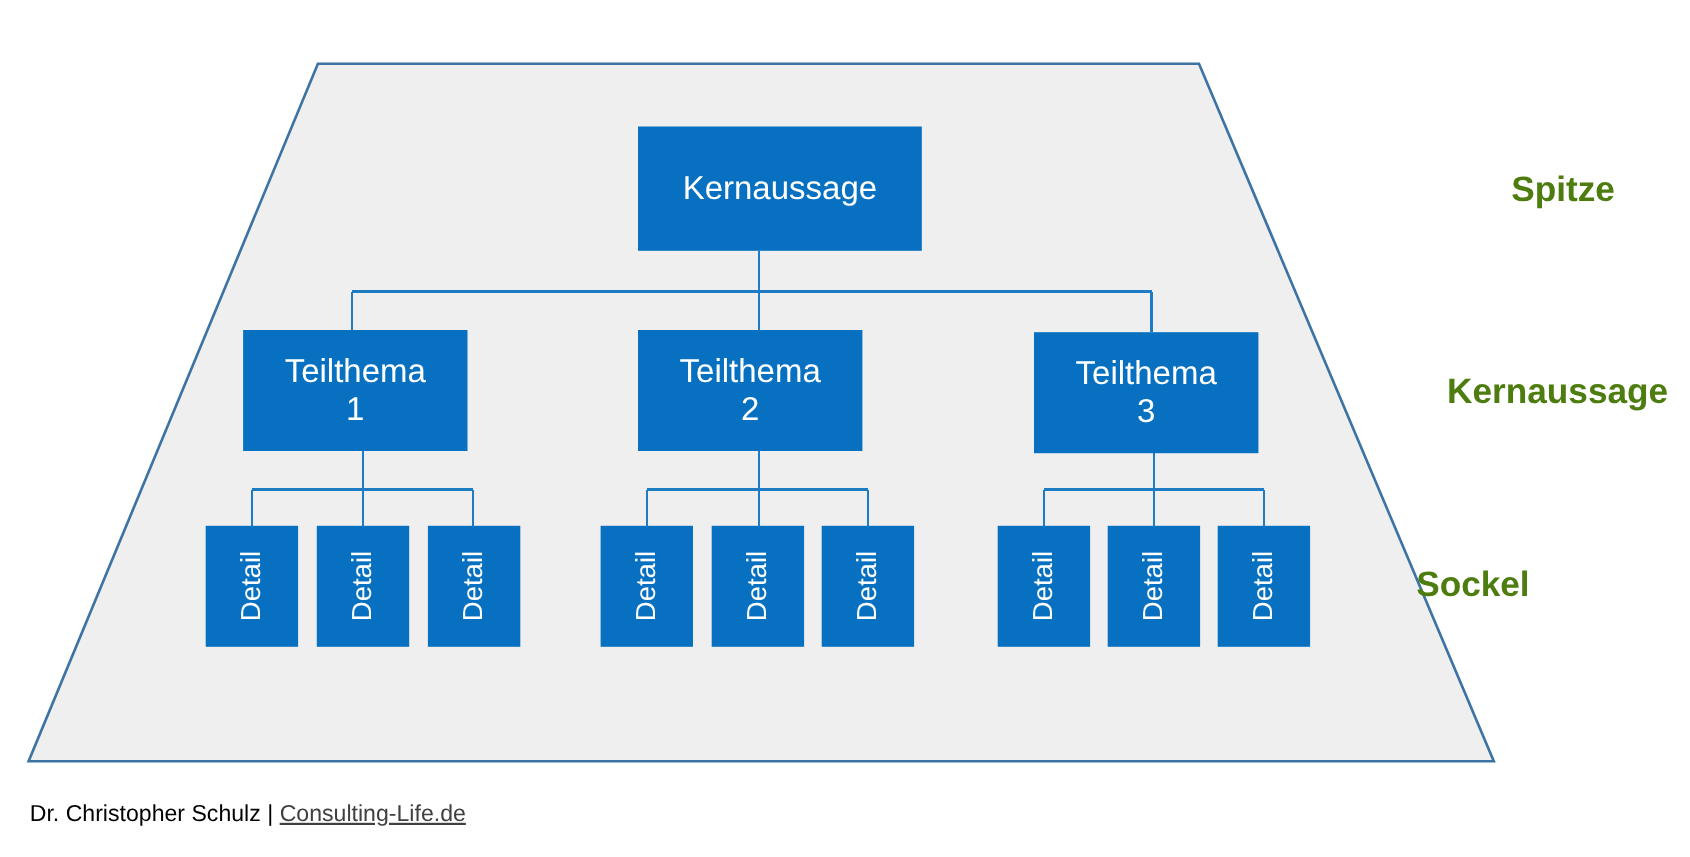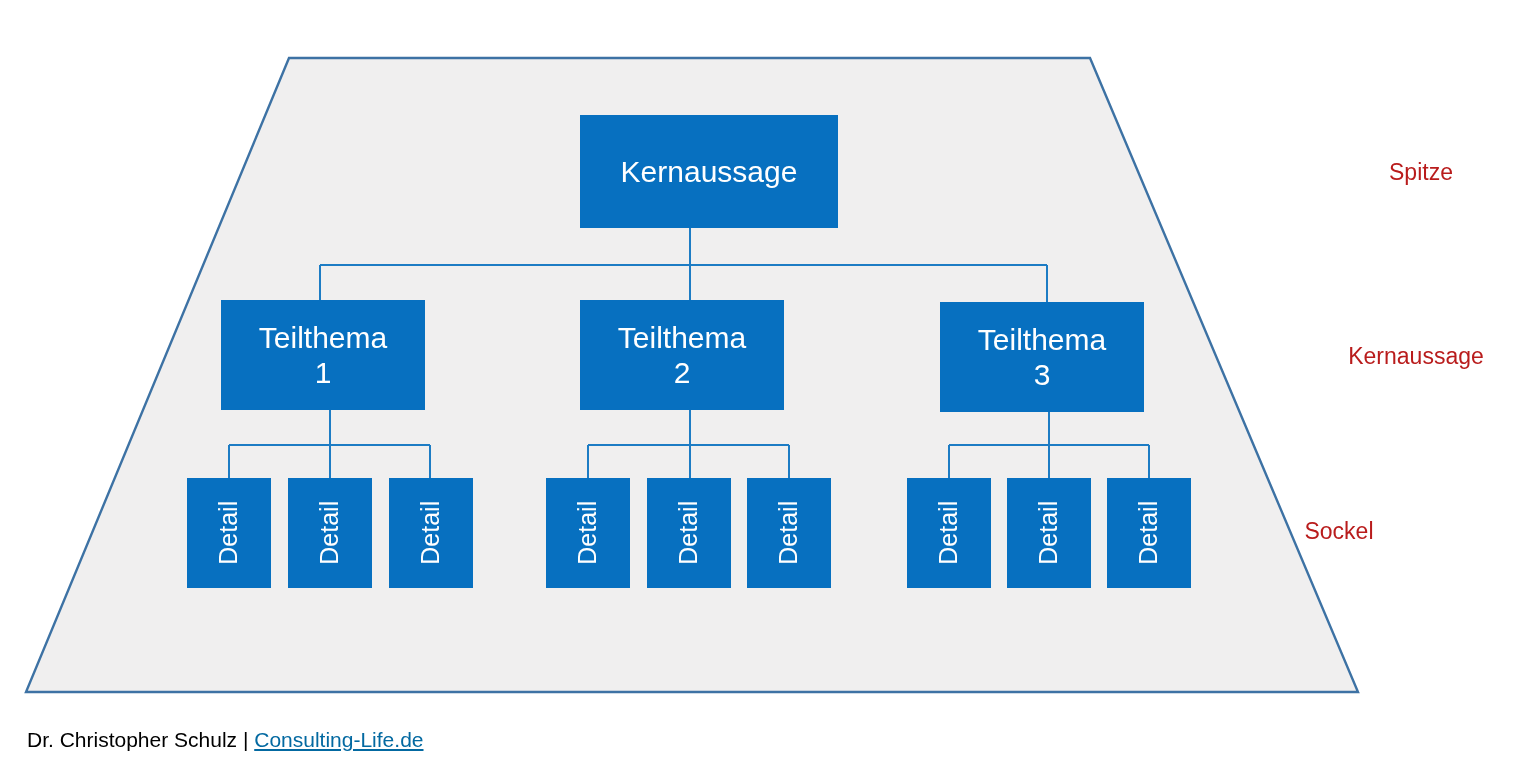--- a/index.html
+++ b/index.html
@@ -81,43 +81,43 @@
   }
   .node-leaf .leaf-label {
     display: block;
     transform: rotate(-90deg);
     white-space: nowrap;
   }
 
   
   .tier-label {
     position: absolute;
-    font-size: 23px;
-    font-weight: normal;
-    color: #b91c1c;
+    font-size: 32px;
+    font-weight: bold;
+    color: #4d7c0f;
     white-space: nowrap;
     transform: translate(-50%, -50%);
   }
   .tier-spitze      { left: 1421px; top: 172px; }
   .tier-tragschicht { left: 1416px; top: 356px; }
   .tier-sockel      { left: 1339px; top: 531px; }
 
   
   .footer-line {
     position: absolute;
     top: 728px;
     font-size: 21px;
     color: #000000;
     white-space: nowrap;
   }
   .footer-left  { left: 27px; }
   .footer-right { left: 572px; }
 
   .footer-link {
-    color: #0369a1;
+    color: #404040;
     text-decoration: underline;
   }
 </style>
 </head>
 <body>
 
 <div id="stage">
 
   <svg id="pyramid-svg" viewBox="0 0 1536 779" xmlns="http://www.w3.org/2000/svg">
     <polygon points="289,58 1090,58 1358,692 26,692" fill="#F0EFEF" stroke="#3D72A4" stroke-width="2.4"></polygon>

